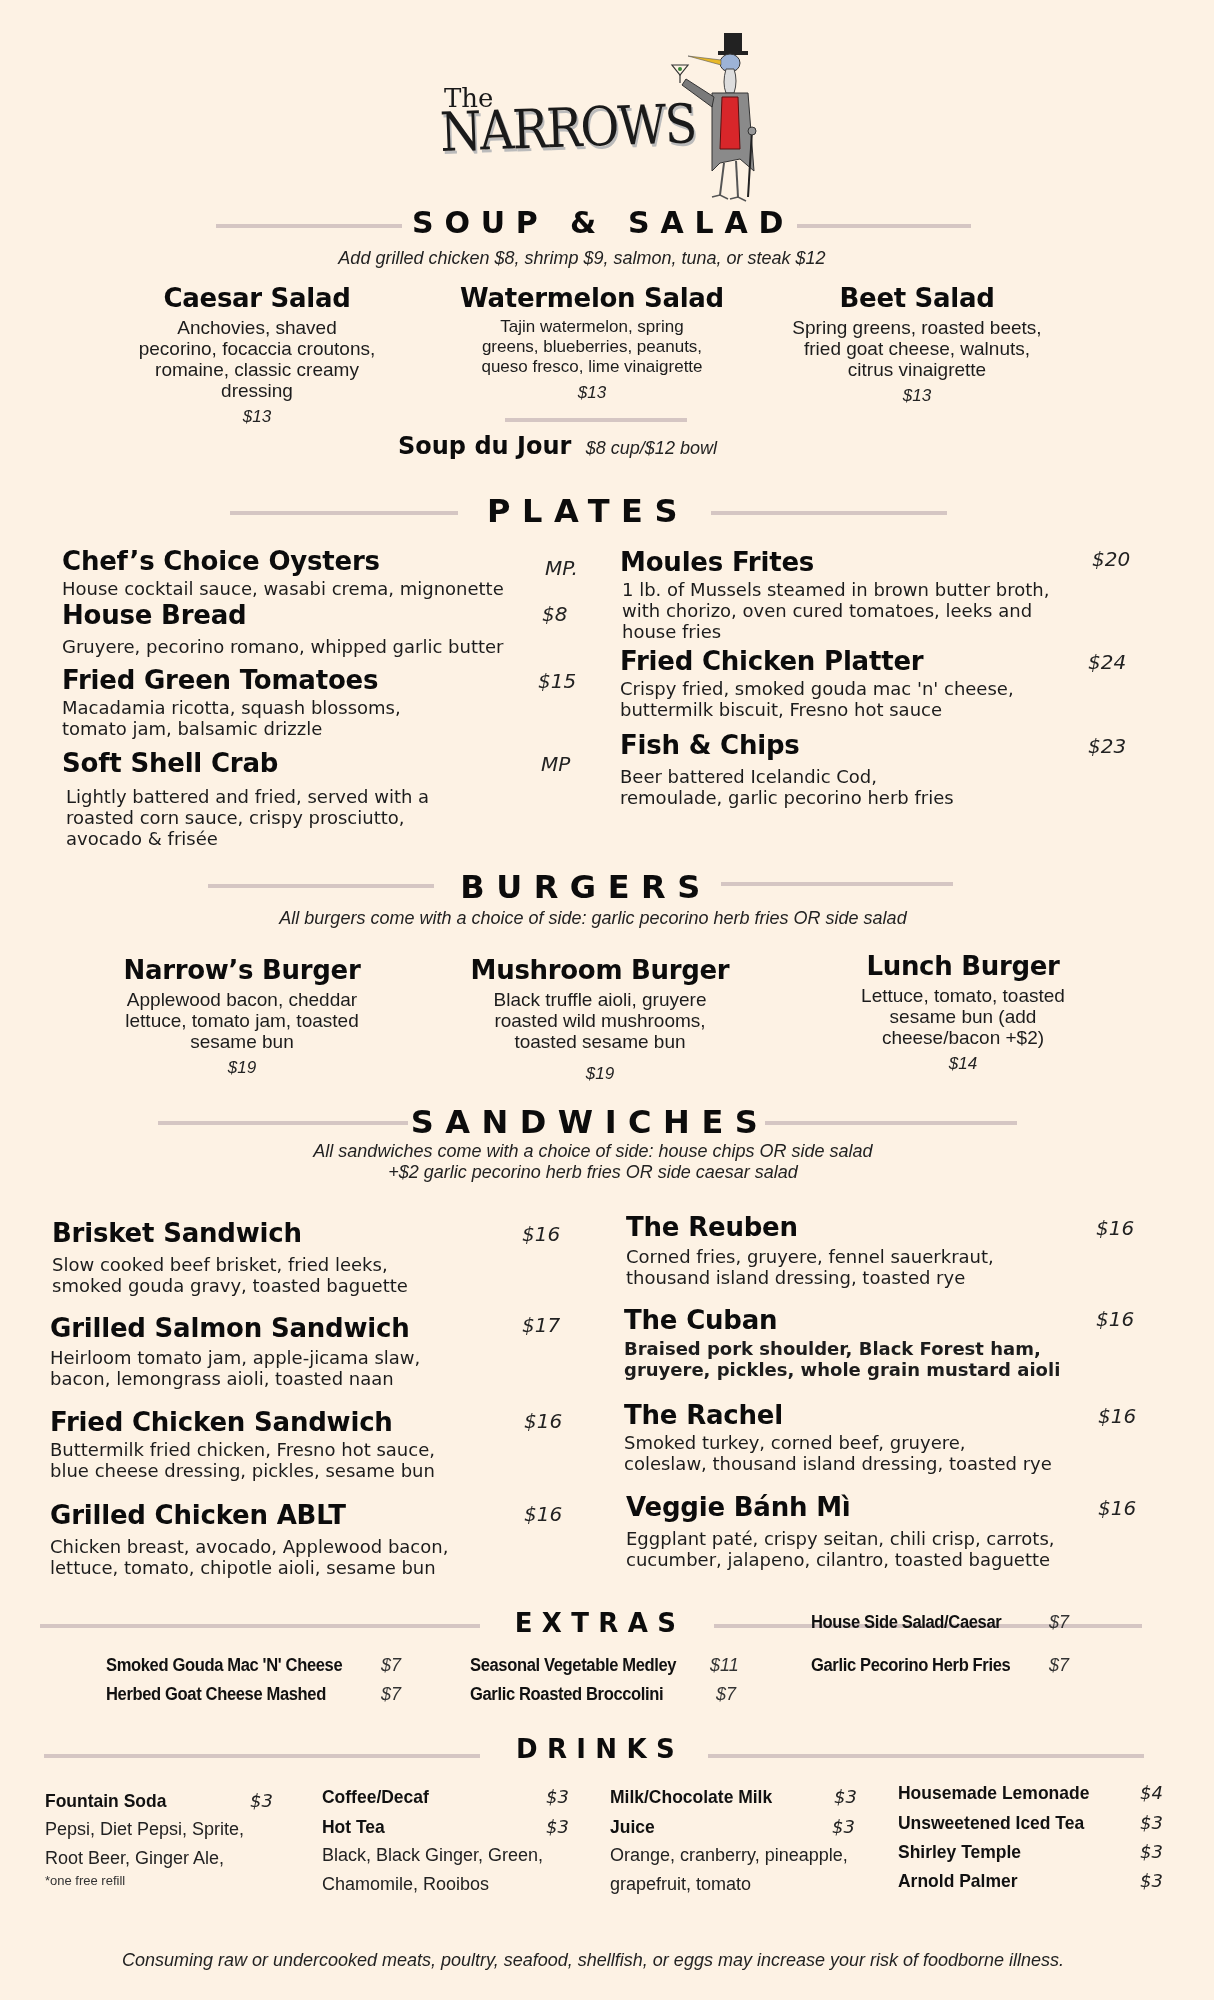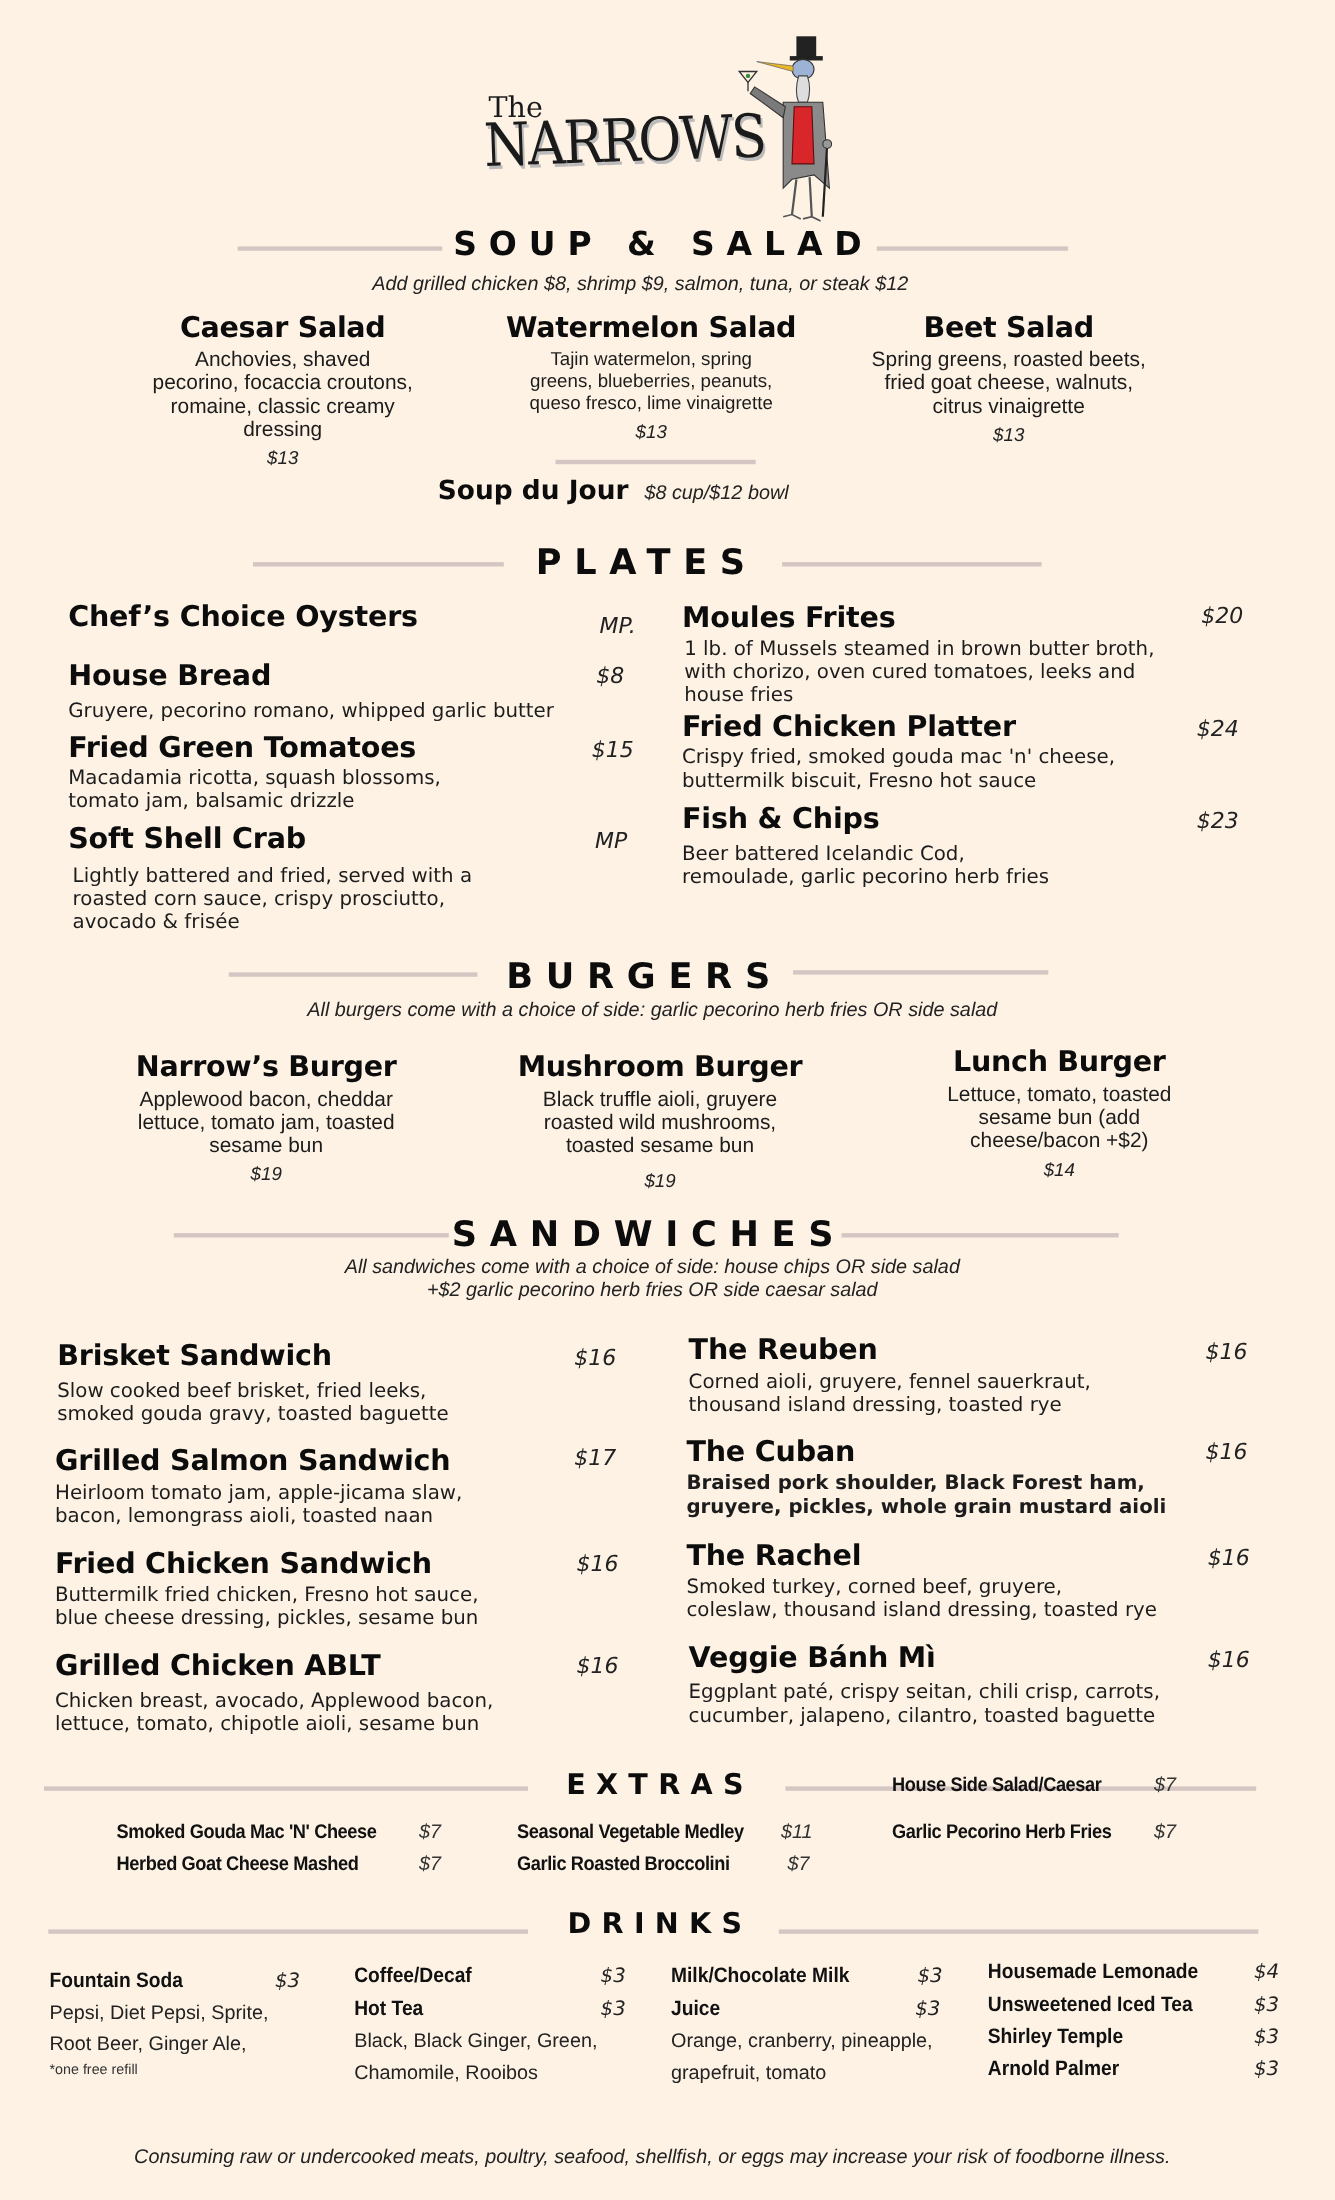--- a/index.html
+++ b/index.html
@@ -118,20 +118,21 @@
   <span style="font-family:'DejaVu Sans',sans-serif; font-weight:700; font-size:24px; color:#0c0c0c;">Soup du Jour</span>
   <span style="font-style:italic; font-size:18px; margin-left:10px; color:#222;">$8 cup/$12 bowl</span>
 </div>
 
 <div class="divider" style="left:230px; top:511px; width:228px;"></div>
 <div class="divider" style="left:711px; top:511px; width:236px;"></div>
 <div class="sec-title" style="left:468px; top:492px; width:240px; font-size:32px;">PLATES</div>
 
 <div class="row-item" style="left:62px; top:546px; width:520px;">
   <div class="name">Chef’s Choice Oysters</div>
+  <div class="desc">House cocktail sauce, wasabi crema, mignonette</div>
   <div class="price" style="left:483px; top:10px;">MP.</div>
 </div>
 <div class="row-item" style="left:62px; top:600px; width:520px;">
   <div class="name">House Bread</div>
   <div class="desc" style="margin-top:6px;">Gruyere, pecorino romano, whipped garlic butter</div>
   <div class="price" style="left:480px;">$8</div>
 </div>
 <div class="row-item" style="left:62px; top:665px; width:520px;">
   <div class="name">Fried Green Tomatoes</div>
   <div class="desc">Macadamia ricotta, squash blossoms,
@@ -213,21 +214,21 @@
 </div>
 <div class="row-item" style="left:50px; top:1500px; width:520px;">
   <div class="name">Grilled Chicken ABLT</div>
   <div class="desc" style="margin-top:6px;">Chicken breast, avocado, Applewood bacon,
 lettuce, tomato, chipotle aioli, sesame bun</div>
   <div class="price" style="left:474px; top:2px;">$16</div>
 </div>
 
 <div class="row-item" style="left:626px; top:1212px; width:520px;">
   <div class="name">The Reuben</div>
-  <div class="desc" style="margin-top:4px;">Corned aioli, gruyere, fennel sauerkraut,
+  <div class="desc" style="margin-top:4px;">Corned fries, gruyere, fennel sauerkraut,
 thousand island dressing, toasted rye</div>
   <div class="price" style="left:470px; top:4px;">$16</div>
 </div>
 <div class="row-item" style="left:624px; top:1305px; width:520px;">
   <div class="name">The Cuban</div>
   <div class="desc" style="margin-top:3px;font-weight:bold;">Braised pork shoulder, Black Forest ham,
 gruyere, pickles, whole grain mustard aioli</div>
   <div class="price" style="left:472px; top:2px;">$16</div>
 </div>
 <div class="row-item" style="left:624px; top:1400px; width:520px;">

